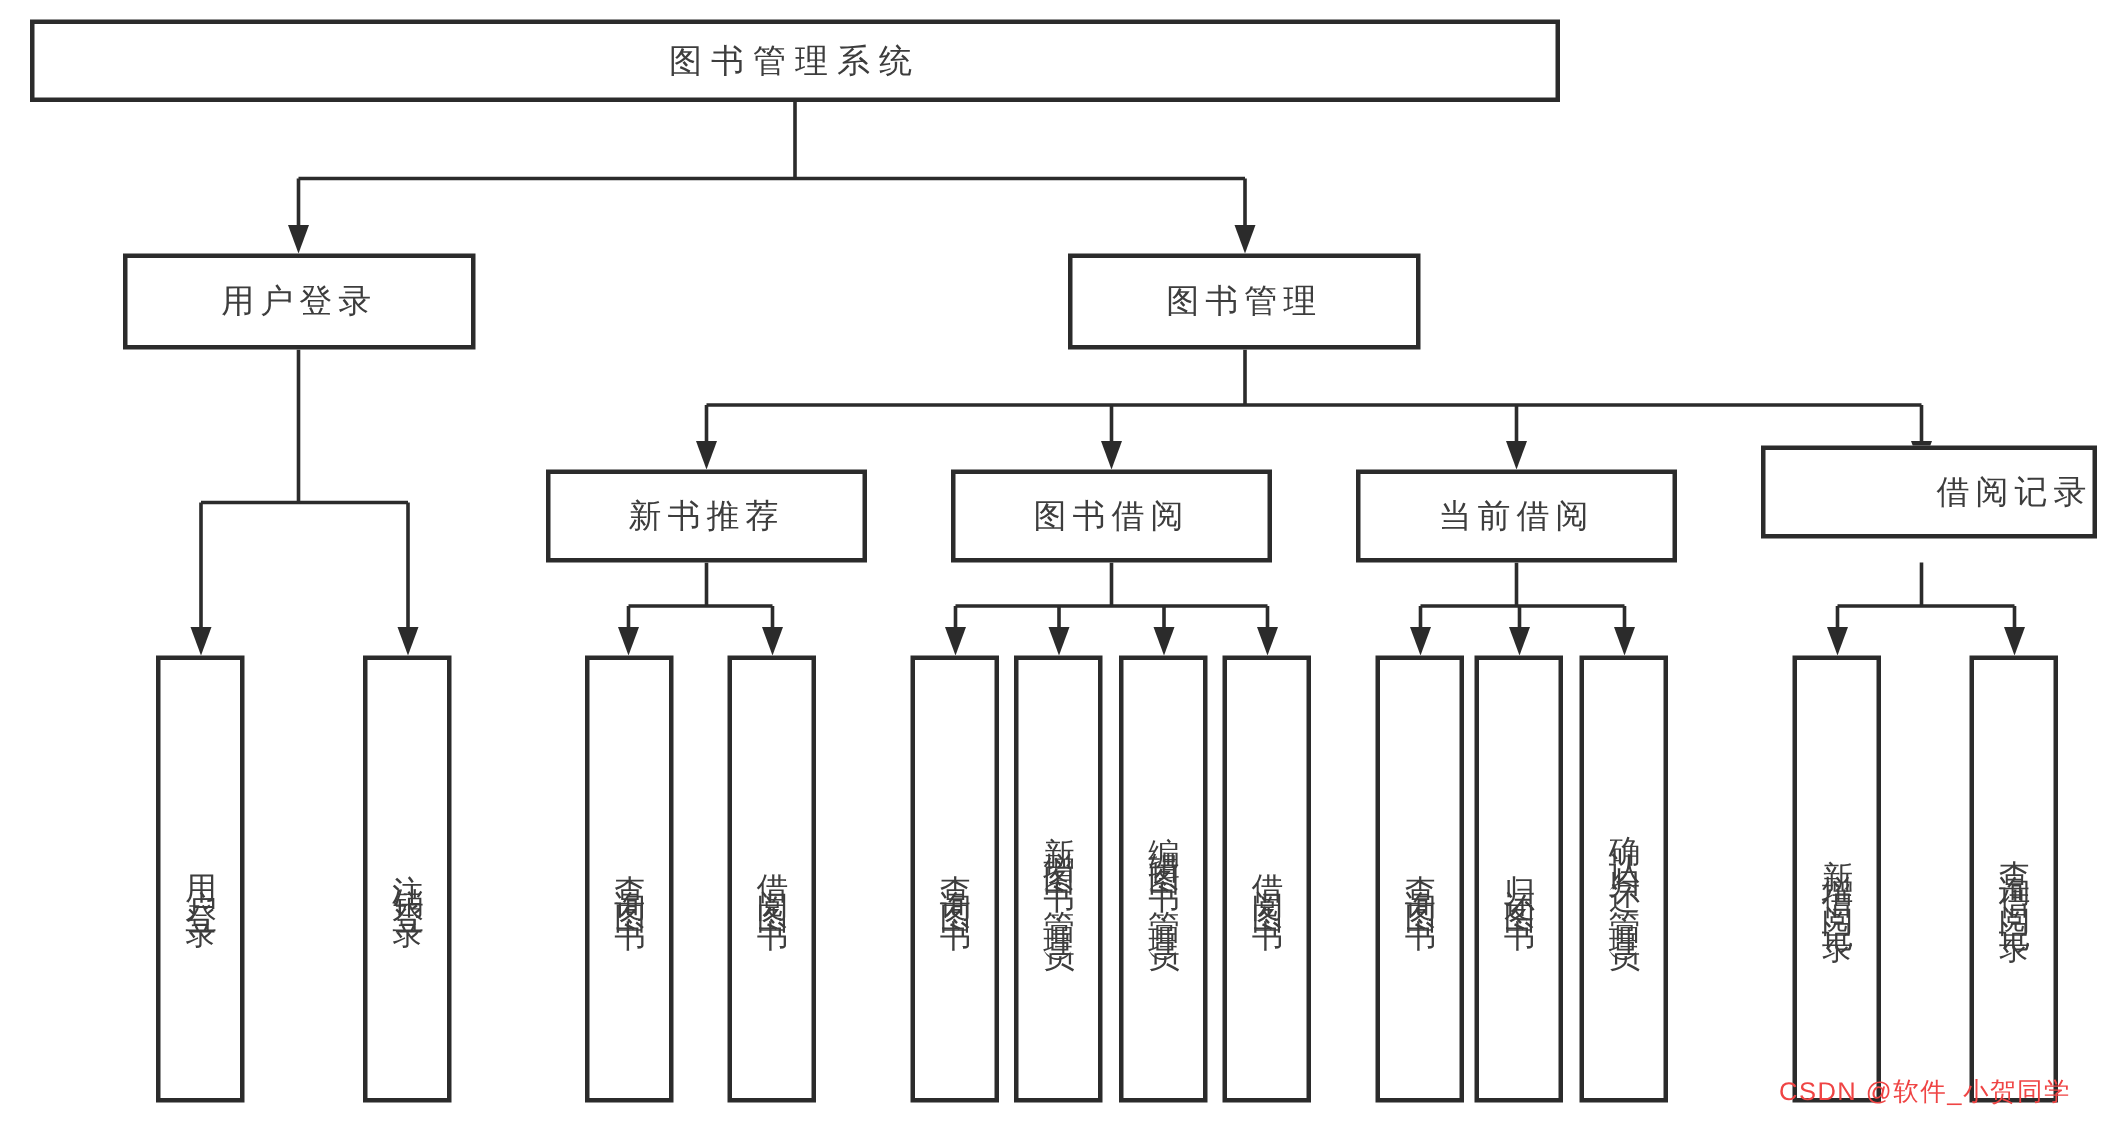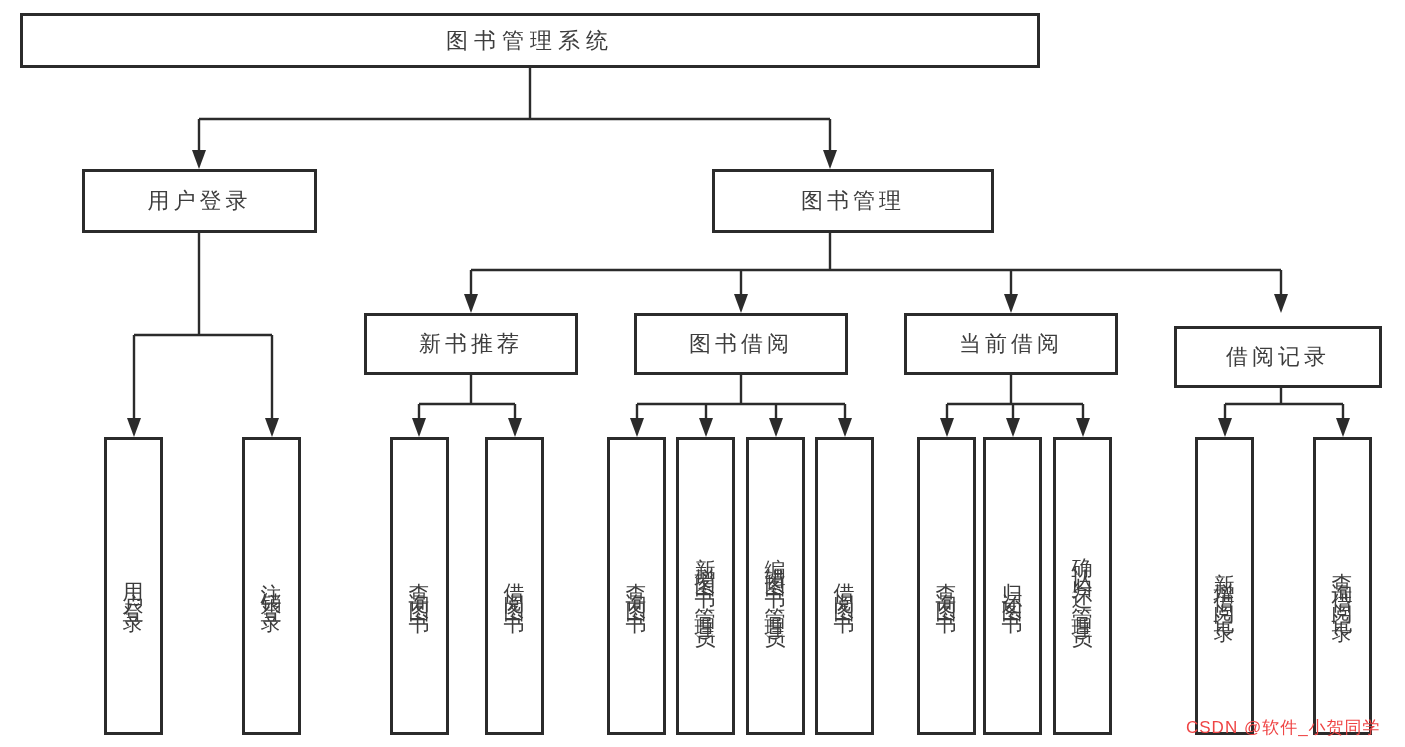--- a/index.html
+++ b/index.html
@@ -74,34 +74,34 @@
     </g>
   </svg>
 
   <div class="box root" style="left:20px;top:13px;width:1020px;height:55px;">
     <span class="hlabel">图书管理系统</span>
   </div>
 
   <div class="box" style="left:82px;top:169px;width:235px;height:64px;">
     <span class="hlabel">用户登录</span>
   </div>
-  <div class="box" style="left:712px;top:169px;width:282px;height:64px;">
+  <div class="box" style="left:712px;top:169px;width:235px;height:64px;">
     <span class="hlabel">图书管理</span>
   </div>
 
   <div class="box" style="left:364px;top:313px;width:214px;height:62px;">
     <span class="hlabel">新书推荐</span>
   </div>
   <div class="box" style="left:904px;top:313px;width:214px;height:62px;">
     <span class="hlabel">当前借阅</span>
   </div>
   <div class="box" style="left:634px;top:313px;width:214px;height:62px;">
     <span class="hlabel">图书借阅</span>
   </div>
-  <div class="box" style="left:1174px;top:326px;width:208px;height:62px;">
+  <div class="box" style="left:1174px;top:297px;width:224px;height:62px;justify-content:flex-end;">
     <span class="hlabel">借阅记录</span>
   </div>
 
   <div class="box" style="left:104px;top:437px;width:59px;height:298px;">
     <span class="vtext">用户登录</span>
   </div>
   <div class="box" style="left:242px;top:437px;width:59px;height:298px;">
     <span class="vtext">注销登录</span>
   </div>
 

